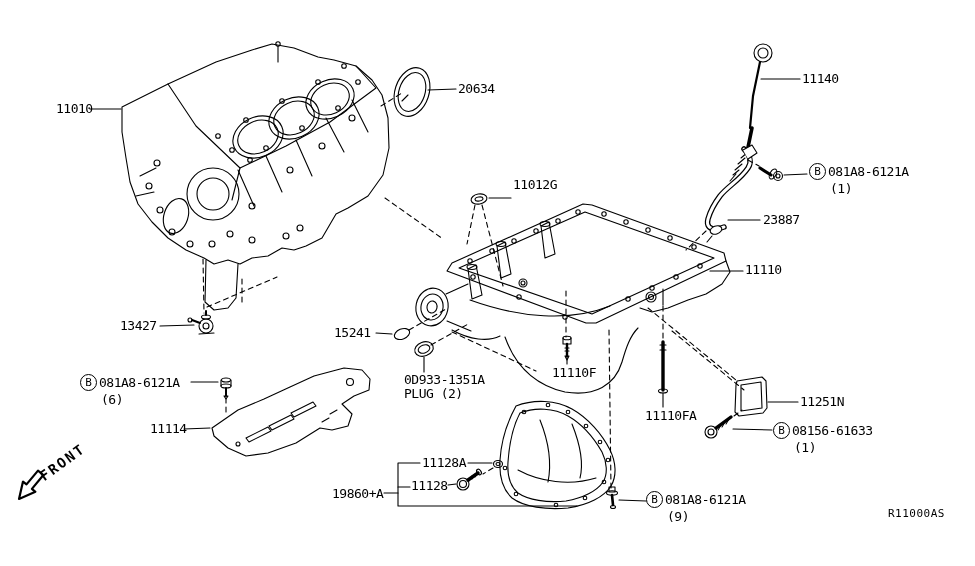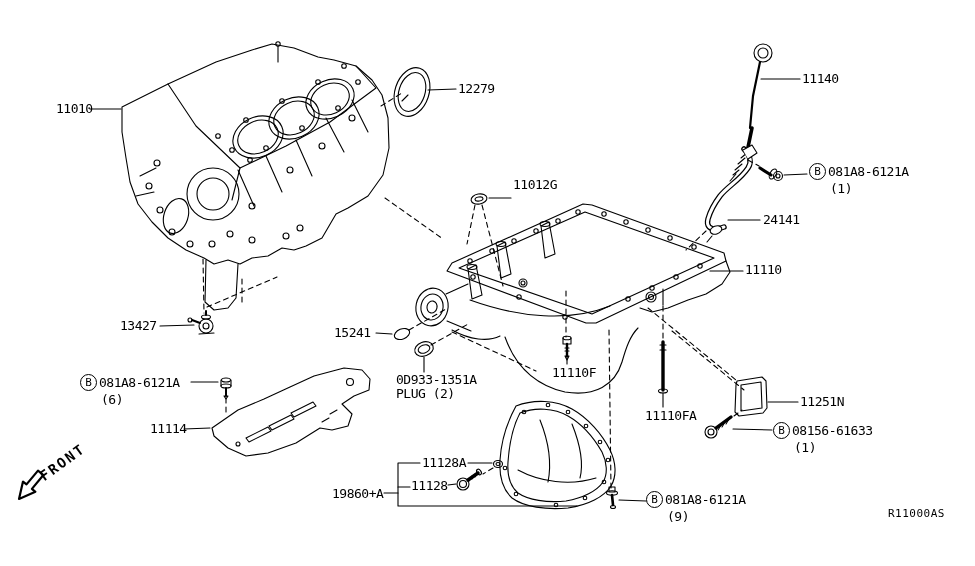--- a/index.html
+++ b/index.html
@@ -1,20 +1,20 @@
 <!DOCTYPE html>
 <html><head>
 <meta charset="utf-8">
 <style>
   html,body{margin:0;padding:0;background:#fff;}
   #stage{position:relative;width:975px;height:566px;background:#fff;overflow:hidden;
          font-family:"DejaVu Sans Mono","Liberation Mono",monospace;color:#000;}
   #art{position:absolute;left:0;top:0;}
   .lbl{position:absolute;font-size:13px;line-height:13px;letter-spacing:-0.5px;white-space:nowrap;}
-  .lbl div{margin:0 0 1px 8px;}
+  .lbl div{margin:0 0 1px 16px;}
   .blabel{position:absolute;font-size:13px;line-height:13px;letter-spacing:-0.5px;white-space:nowrap;}
   .brow{display:flex;align-items:center;}
   .bcirc{box-sizing:border-box;flex:none;width:17px;height:17px;border:1.4px solid #000;border-radius:50%;
          display:flex;align-items:center;justify-content:center;font-size:11px;letter-spacing:0;margin-right:2px;}
   .bqty{margin-left:21px;margin-top:2px;}
   .code{position:absolute;font-size:11px;letter-spacing:0.5px;}
   .front{position:absolute;font-size:14px;font-weight:bold;letter-spacing:2px;
          transform:rotate(-36deg);transform-origin:0 100%;}
 </style>
 </head>
@@ -308,24 +308,24 @@
       <path d="M398,487 L410,487"></path>
       <path d="M384,493 L398,493"></path>
     </g>
 
     <g>
       <path d="M19,499 L35.4,491.8 L31.9,488.9 L43.4,475 L38,470.6 L26.5,484.4 L23,481.6 Z" fill="#fff" stroke-width="2.2"></path>
     </g>
   </svg>
 
   <div class="lbl" style="left:56px;top:102px">11010</div>
-  <div class="lbl" style="left:458px;top:82px">12279</div>
+  <div class="lbl" style="left:458px;top:82px">20634</div>
   <div class="lbl" style="left:802px;top:72px">11140</div>
   <div class="lbl" style="left:513px;top:178px">11012G</div>
-  <div class="lbl" style="left:763px;top:213px">24141</div>
+  <div class="lbl" style="left:763px;top:213px">23887</div>
   <div class="lbl" style="left:745px;top:263px">11110</div>
   <div class="lbl" style="left:120px;top:319px">13427</div>
   <div class="lbl" style="left:334px;top:326px">15241</div>
   <div class="lbl" style="left:388px;top:373px">
     <div>0D933-1351A</div>
     <div>PLUG (2)</div>
   </div>
   <div class="lbl" style="left:552px;top:366px">11110F</div>
   <div class="lbl" style="left:645px;top:409px">11110FA</div>
   <div class="lbl" style="left:800px;top:395px">11251N</div>

